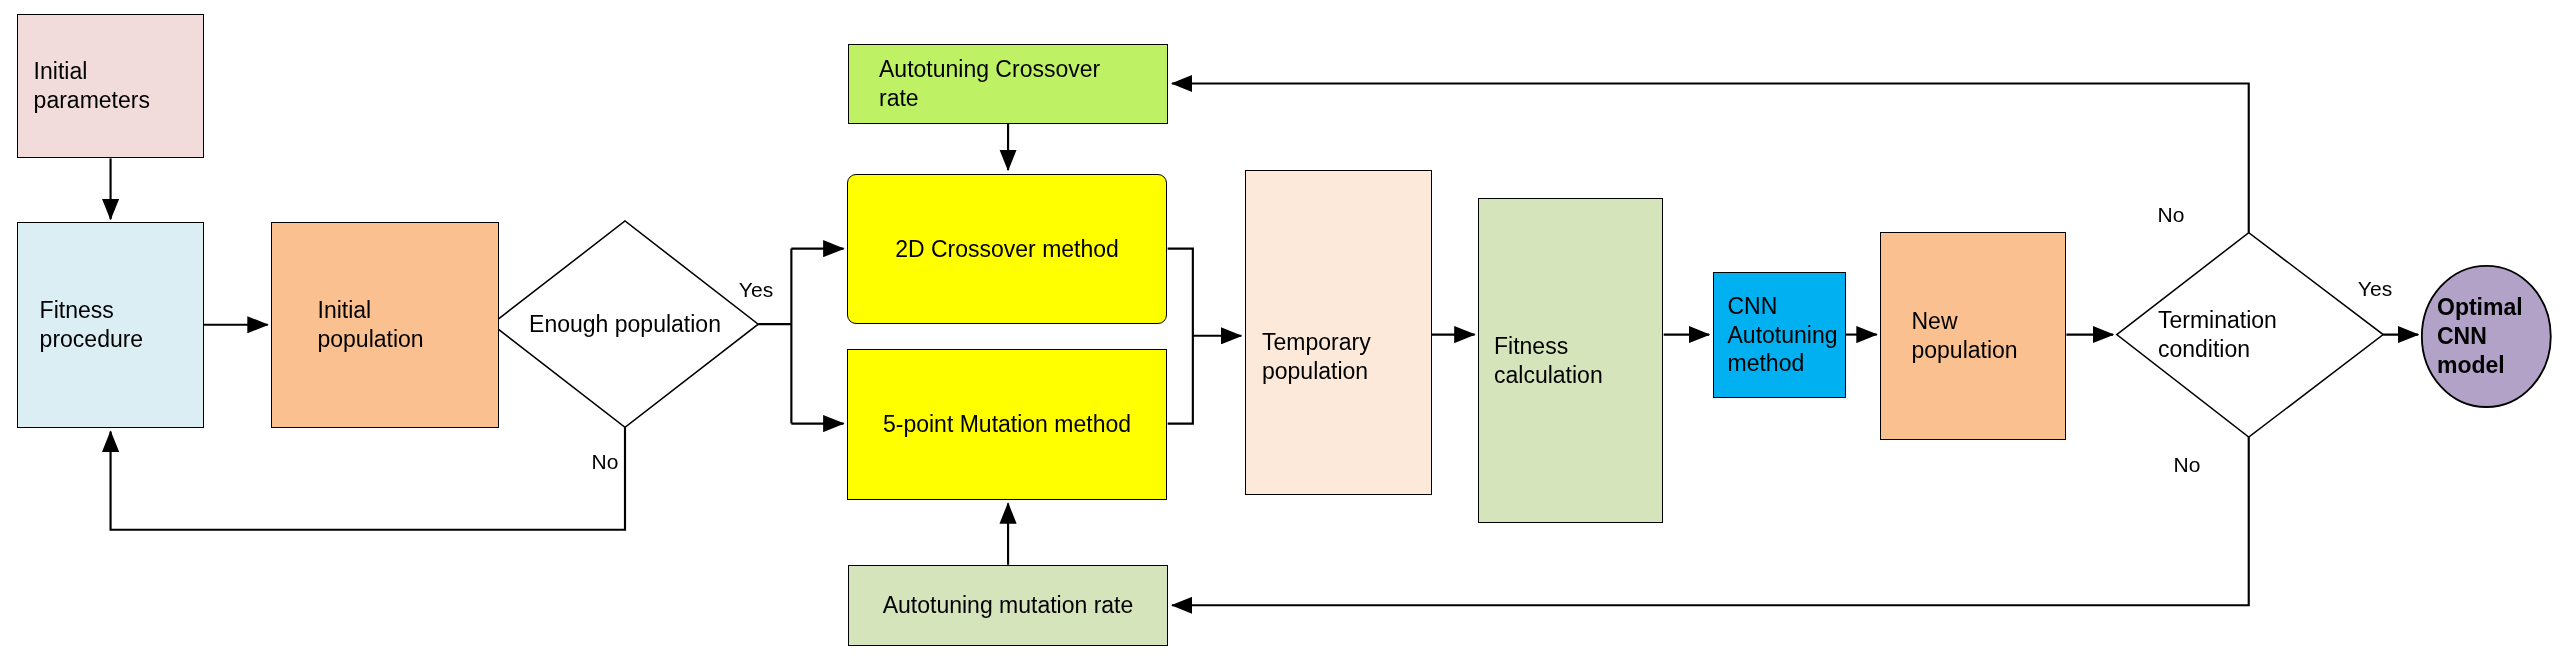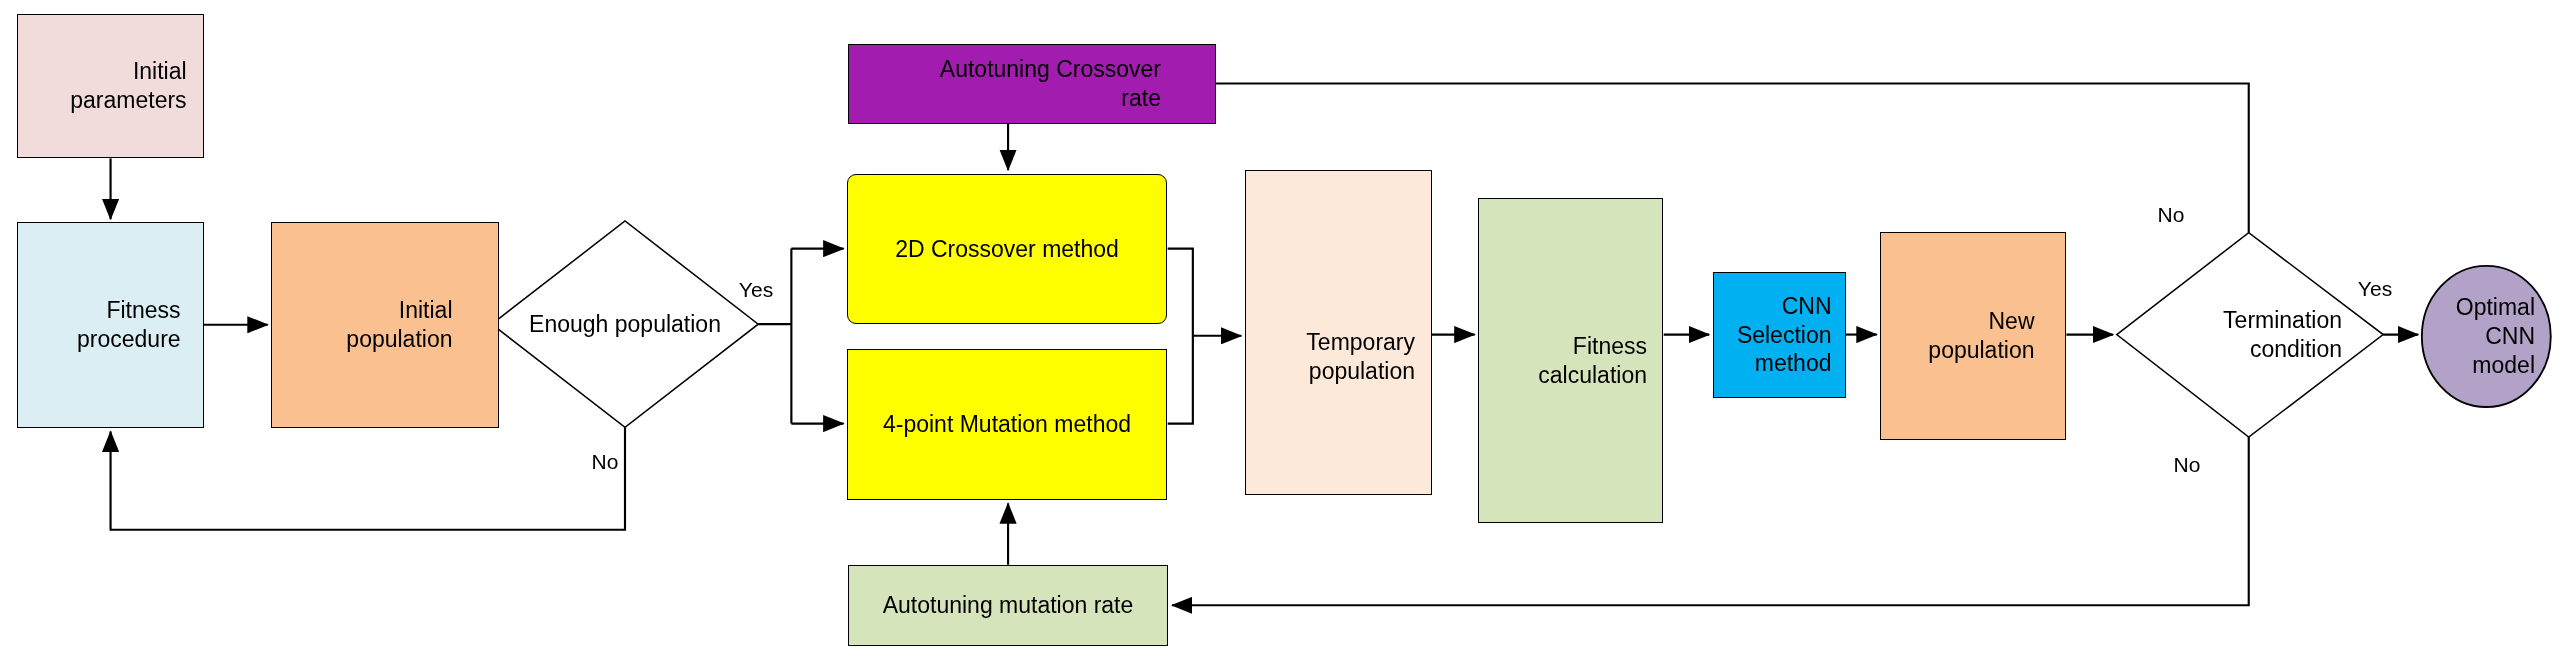--- a/index.html
+++ b/index.html
@@ -16,21 +16,21 @@
     position:absolute;
     box-sizing:border-box;
     border:1.8px solid #000;
     display:flex;align-items:center;justify-content:center;
     text-align:center;
   }
   .lbl{
     display:inline-block;
     font-size:23px;
     line-height:1.26;
-    text-align:right;
+    text-align:left;
   }
   .float-lbl{
     position:absolute;
     transform:translate(-50%,-50%);
     font-size:21px;
     white-space:nowrap;
   }
   .shape-lbl{
     position:absolute;
     transform:translate(-50%,-50%);
@@ -84,62 +84,62 @@
   </div>
 
   <div class="node" style="left:16.6px;top:222px;width:187px;height:206px;background:#daeef3;">
     <span class="lbl" style="max-width:141px;">Fitness procedure</span>
   </div>
 
   <div class="node" style="left:271px;top:222px;width:228px;height:206px;background:#fac090;">
     <span class="lbl" style="max-width:135px;">Initial population</span>
   </div>
 
-  <div class="node" style="left:848px;top:44px;width:368px;height:80px;background:#a21caf;">
+  <div class="node" style="left:848px;top:44px;width:320px;height:80px;background:#bef264;">
     <span class="lbl" style="max-width:258px;">Autotuning Crossover rate</span>
   </div>
 
   <div class="node" style="left:847px;top:174px;width:320px;height:150px;background:#ffff00;border-radius:9px;">
     <span class="lbl" style="max-width:307px;">2D Crossover method</span>
   </div>
 
   <div class="node" style="left:847px;top:349px;width:320px;height:151px;background:#ffff00;">
-    <span class="lbl" style="max-width:307px;">4-point Mutation method</span>
+    <span class="lbl" style="max-width:307px;">5-point Mutation method</span>
   </div>
 
   <div class="node" style="left:848px;top:565px;width:320px;height:81px;background:#d6e4bc;">
     <span class="lbl" style="max-width:307px;">Autotuning mutation rate</span>
   </div>
 
   <div class="node" style="left:1245px;top:170px;width:187px;height:325px;background:#fde9d9;">
     <span class="lbl" style="max-width:153px;margin-top:48px;">Temporary population</span>
   </div>
 
   <div class="node" style="left:1478px;top:170px;width:185px;height:325px;background:#d6e4bc;margin-top:28px;">
     <span class="lbl" style="max-width:153px;">Fitness calculation</span>
   </div>
 
   <div class="node" style="left:1713px;top:272px;width:133px;height:126px;background:#00b0f0;">
-    <span class="lbl" style="max-width:104px;">CNN Selection method</span>
+    <span class="lbl" style="max-width:104px;">CNN Autotuning method</span>
   </div>
 
   <div class="node" style="left:1880px;top:232px;width:186px;height:208px;background:#fac090;">
     <span class="lbl" style="max-width:123px;">New population</span>
   </div>
 
   <div class="shape-lbl" style="left:625px;top:324px;width:233px;">
     <span class="lbl" style="max-width:233px;">Enough population</span>
   </div>
 
   <div class="shape-lbl" style="left:2250px;top:335px;width:184px;">
     <span class="lbl" style="max-width:184px;">Termination condition</span>
   </div>
 
   <div class="shape-lbl" style="left:2486px;top:336px;width:98px;">
-    <span class="lbl" style="max-width:98px;">Optimal CNN model</span>
+    <span class="lbl" style="max-width:98px;font-weight:bold;">Optimal CNN model</span>
   </div>
 
   <div class="float-lbl" style="left:756px;top:290px;">Yes</div>
   <div class="float-lbl" style="left:605px;top:462px;">No</div>
   <div class="float-lbl" style="left:2375px;top:289px;">Yes</div>
   <div class="float-lbl" style="left:2171px;top:215px;">No</div>
   <div class="float-lbl" style="left:2187px;top:465px;">No</div>
 
 </div>
 

